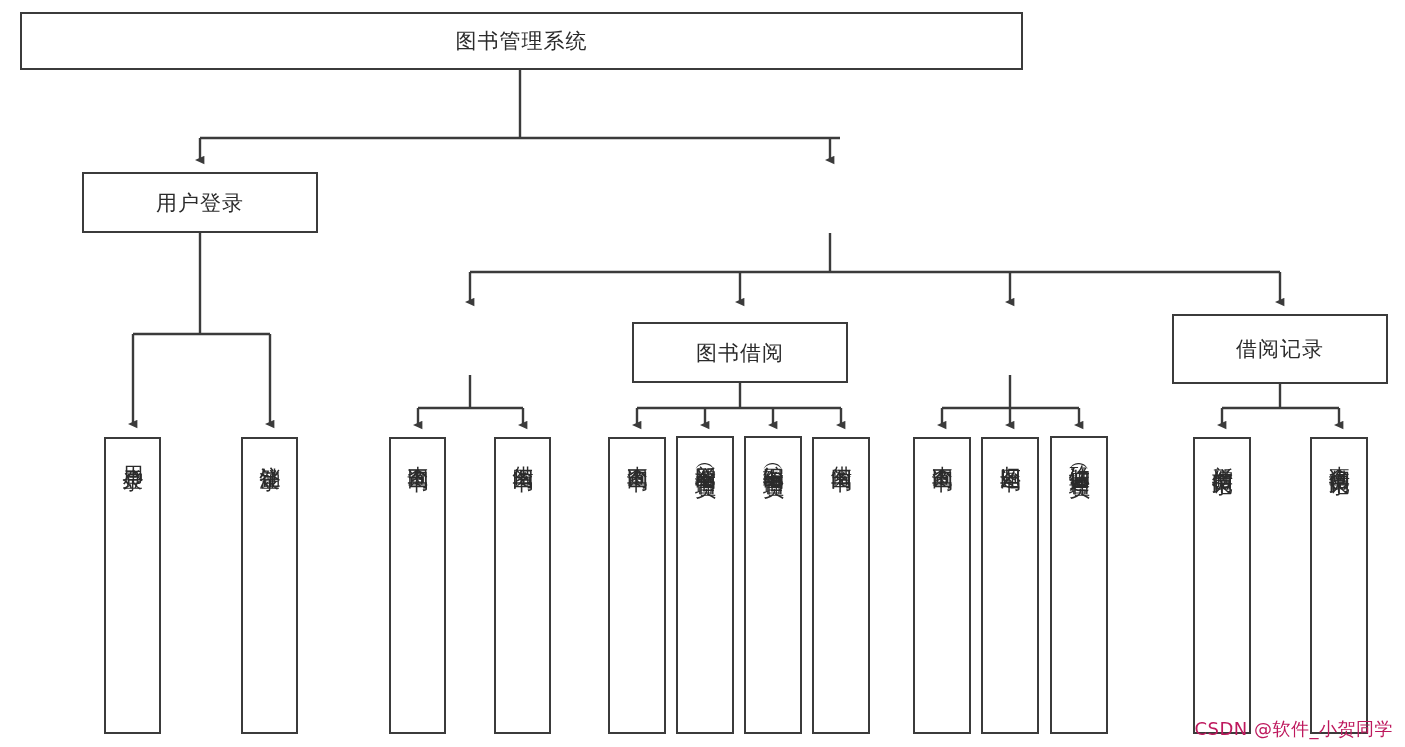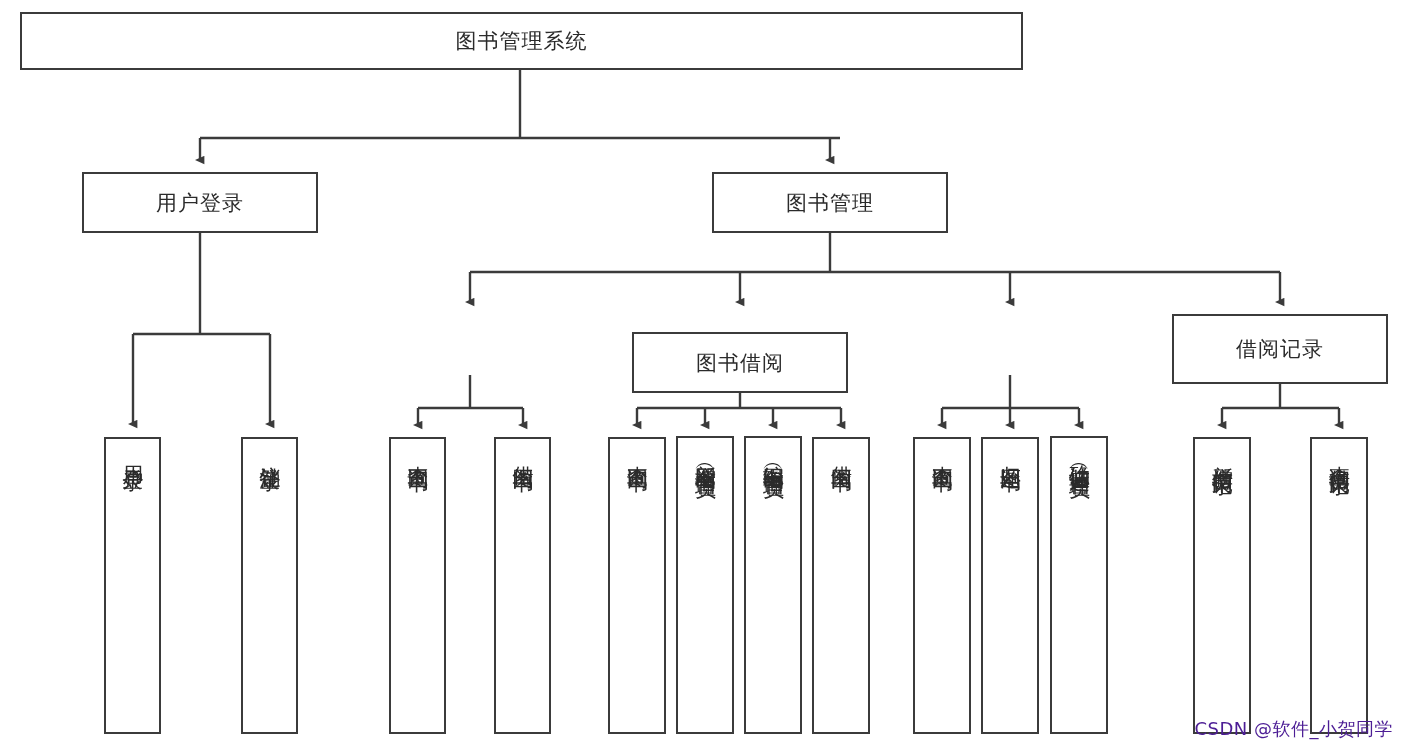--- a/index.html
+++ b/index.html
@@ -51,21 +51,21 @@
     line-height: 1.18;
     letter-spacing: 2px;
     white-space: nowrap;
     color: #2b2b2b;
   }
   .watermark {
     position: absolute;
     right: 12px;
     bottom: 6px;
     font-size: 18px;
-    color: #4c1d95;
+    color: #be185d;
     letter-spacing: 0.5px;
     white-space: nowrap;
   }
 </style>
 </head>
 <body>
 
 <div id="canvas">
 
   <svg id="edges" viewBox="0 0 1405 747">
@@ -114,23 +114,22 @@
       <path d="M1280,375 L1280,408"></path>
       <path d="M1222,408 L1339,408"></path>
       <path d="M1222,408 L1222,425" marker-end="url(#arrow)"></path>
       <path d="M1339,408 L1339,425" marker-end="url(#arrow)"></path>
     </g>
   </svg>
 
   <div class="node horiz" style="left:20px; top:12px; width:1003px; height:58px;">图书管理系统</div>
 
   <div class="node horiz" style="left:82px; top:172px; width:236px; height:61px;">用户登录</div>
-  <div class="node horiz" style="left:712px; top:172px; width:236px; height:61px;">图书管理</div>
 
-  <div class="node horiz" style="left:632px; top:332px; width:216px; height:61px;">图书借阅</div>
+  <div class="node horiz" style="left:632px; top:322px; width:216px; height:61px;">图书借阅</div>
   <div class="node horiz" style="left:1172px; top:314px; width:216px; height:70px;">借阅记录</div>
 
   <div class="node vert" style="left:104px; top:437px; width:57px; height:297px;">
     <span class="vlabel">用户登录</span>
   </div>
   <div class="node vert" style="left:241px; top:437px; width:57px; height:297px;">
     <span class="vlabel">注销登录</span>
   </div>
 
   <div class="node vert" style="left:389px; top:437px; width:57px; height:297px;">

